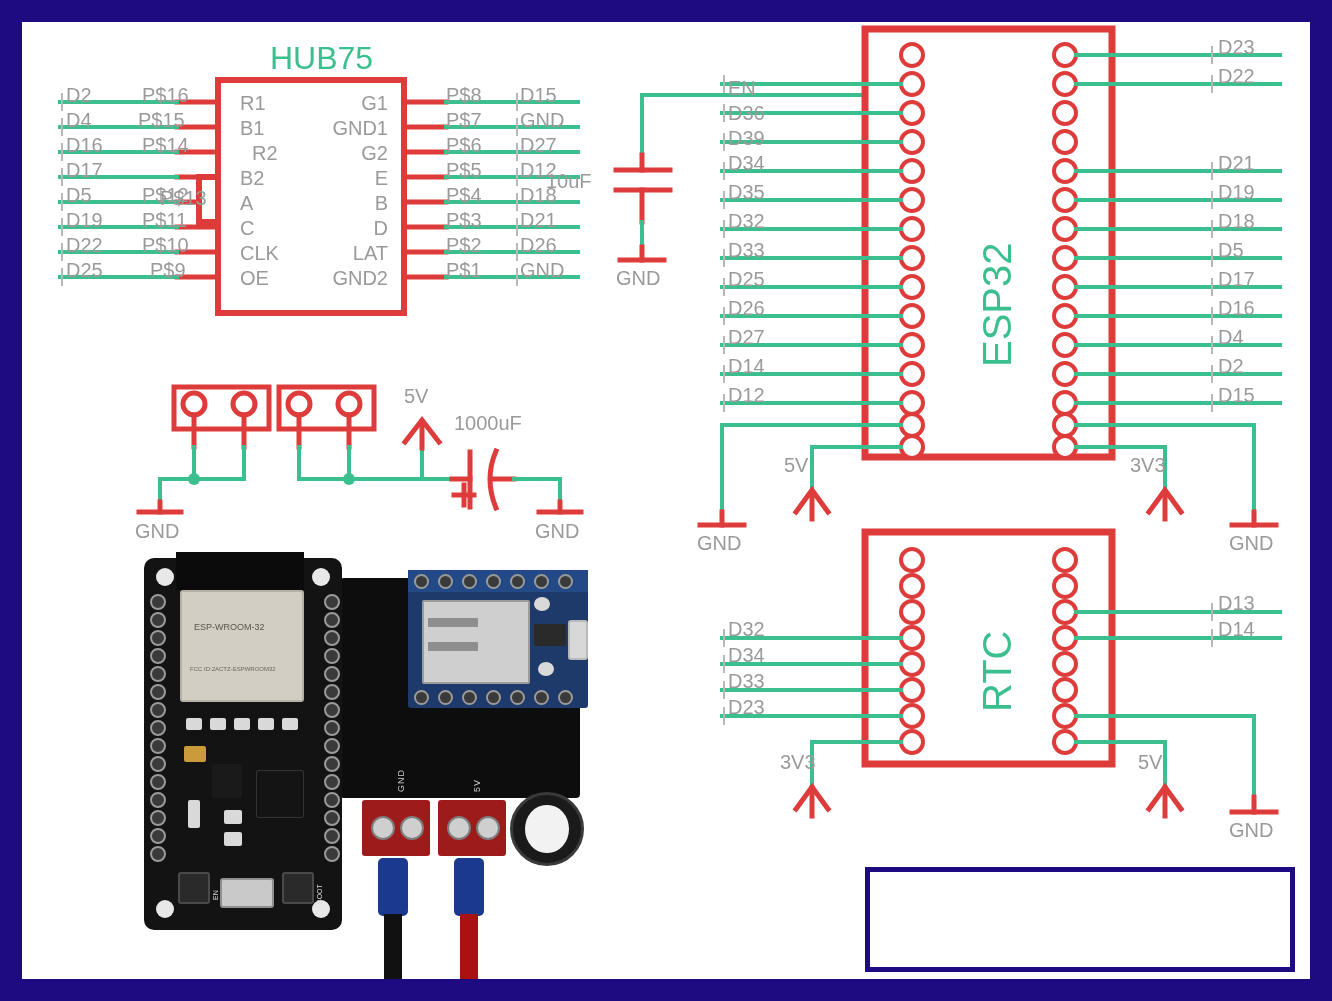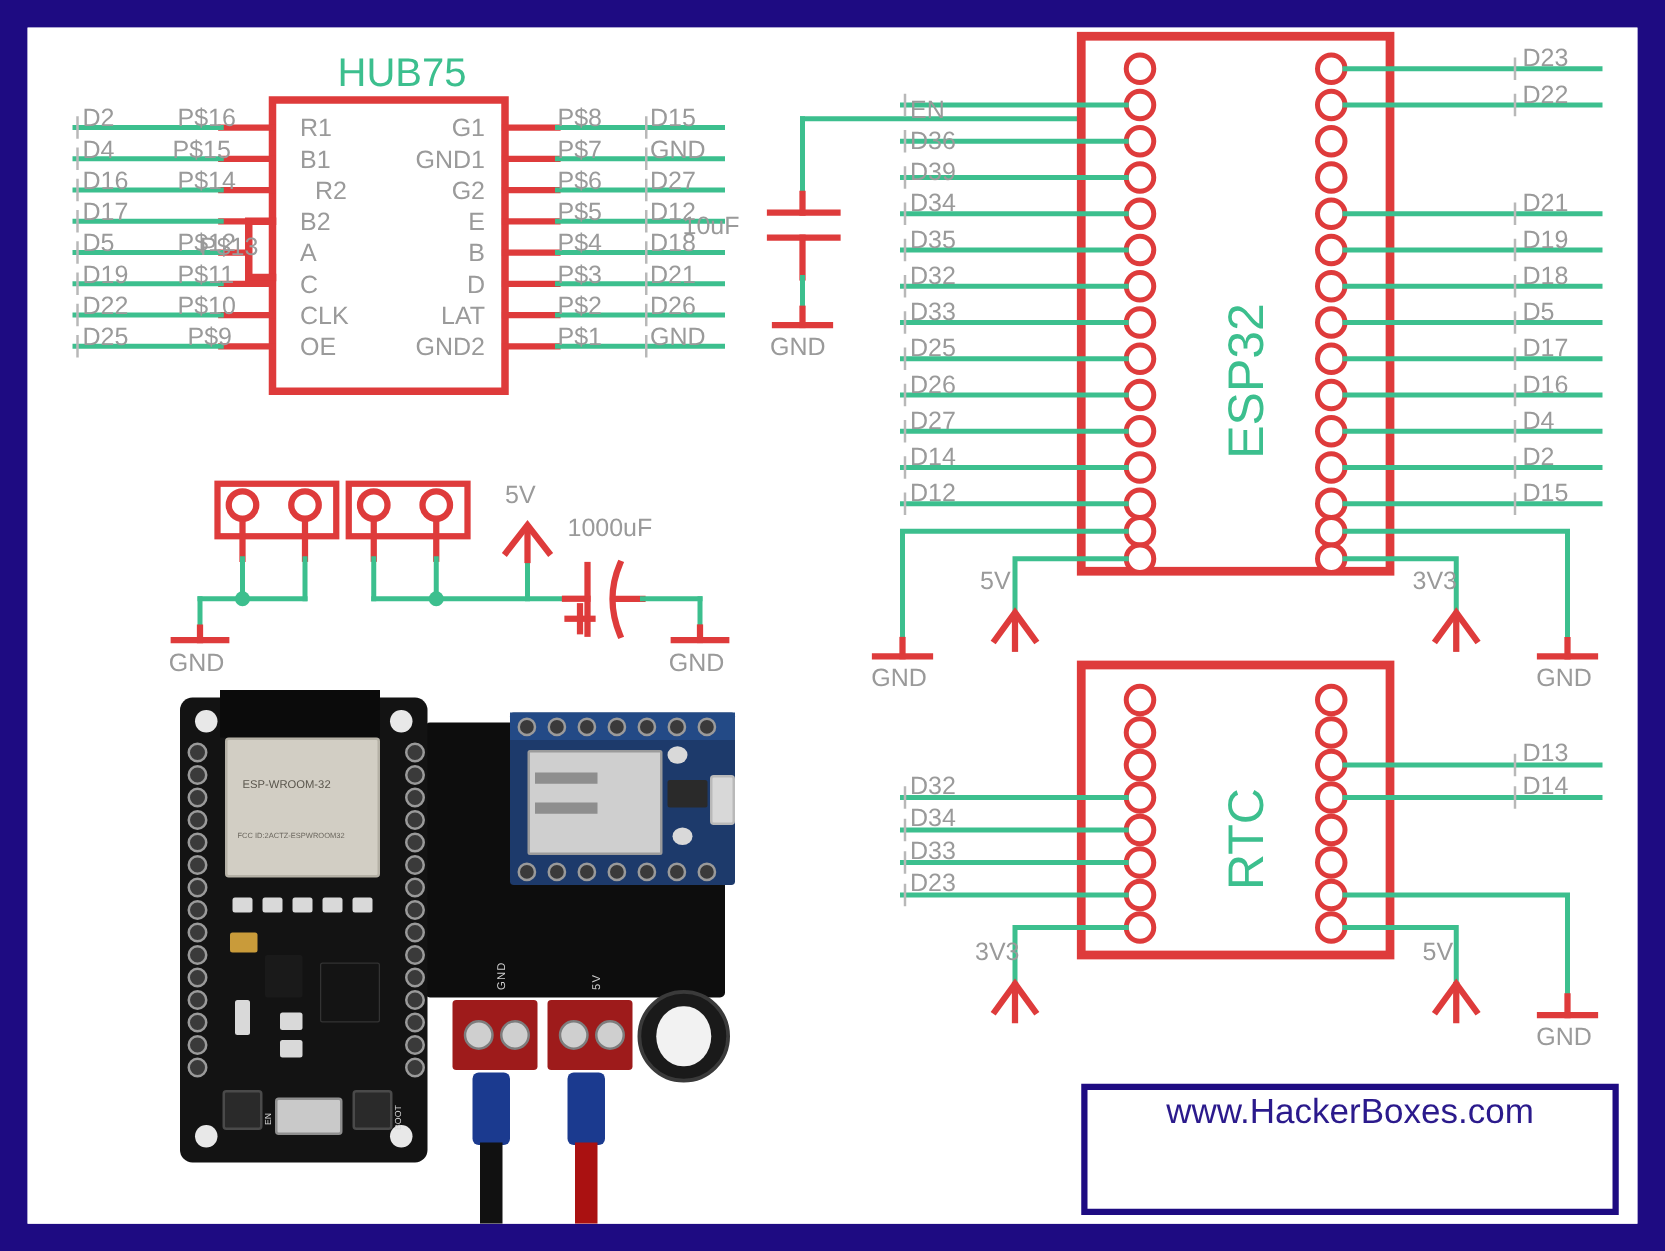--- a/index.html
+++ b/index.html
@@ -608,17 +608,16 @@
 
     <div class="btn" style="left:50px;top:330px;width:28px;height:28px;"></div>
     <div class="btn" style="left:154px;top:330px;width:28px;height:28px;"></div>
     <div class="silk-v" style="left:84px;top:358px;">EN</div>
     <div class="silk-v" style="left:188px;top:362px;">BOOT</div>
 
     <div class="usb" style="left:92px;top:336px;width:50px;height:26px;"></div>
   </div>
 
   <div id="titleblock" style="left:843px;top:845px;width:430px;height:105px;">
-    <div>www.HackerBoxes.com</div>
   </div>
 
  </div>
 </div>
 
 </body></html>

